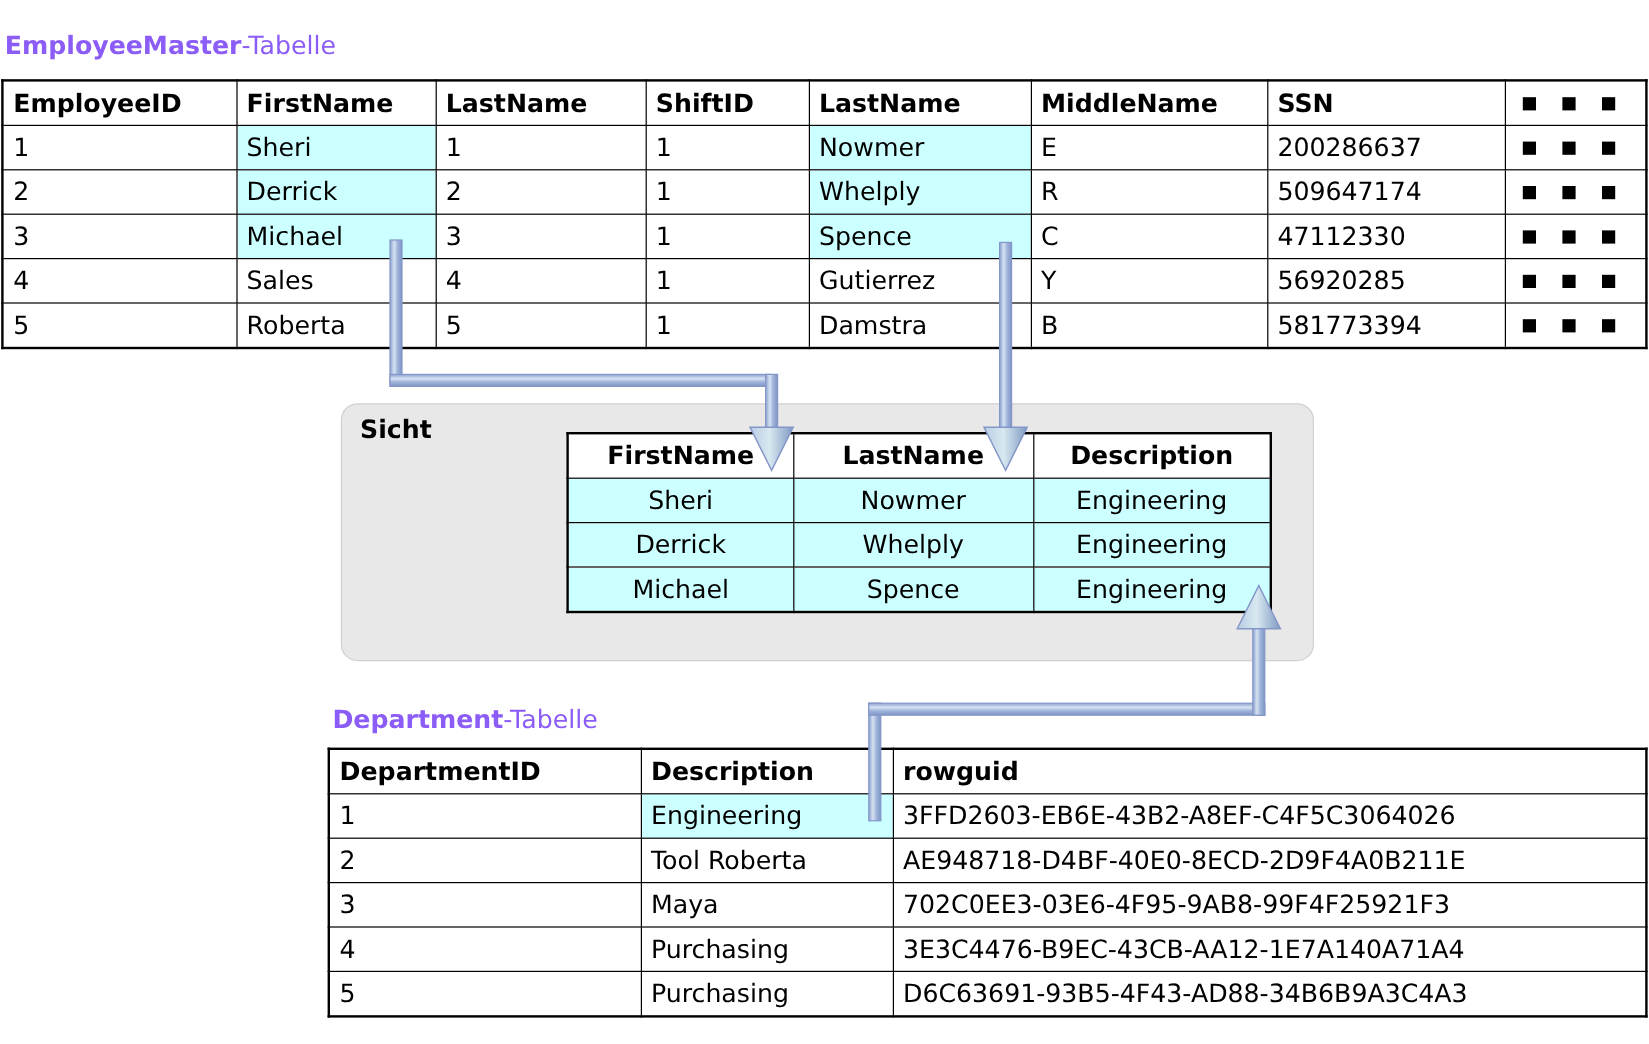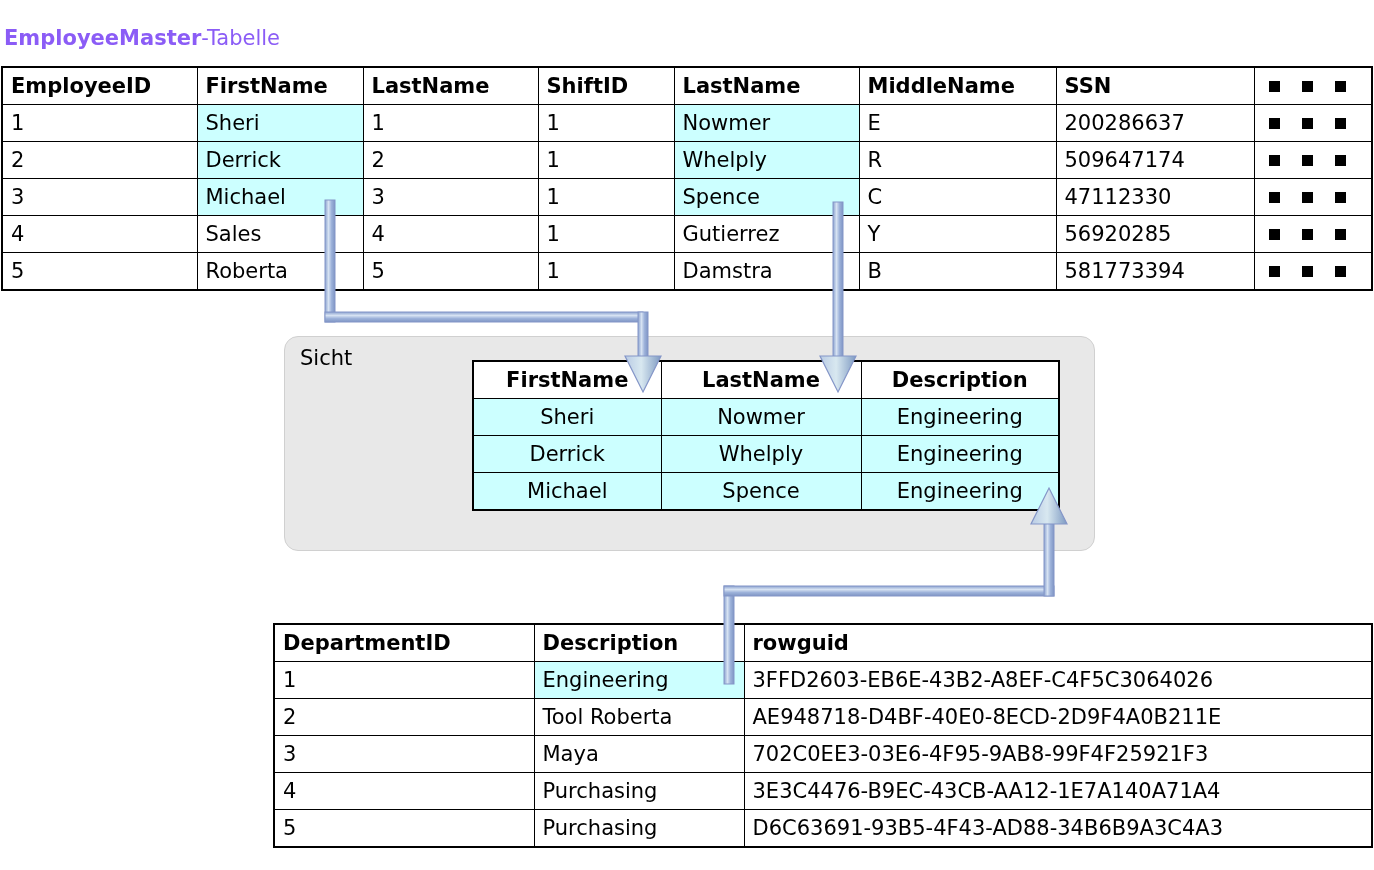--- a/index.html
+++ b/index.html
@@ -82,21 +82,21 @@
     position:absolute;
     left:284px;top:336px;
     width:811px;height:215px;
     background:#e8e8e8;
     border:1px solid #d0d0d0;
     border-radius:14px;
     box-sizing:border-box;
   }
   #view-label{
     position:absolute;left:300px;top:345px;
-    font-size:21px;font-weight:normal;line-height:26px;
+    font-size:21px;font-weight:bold;line-height:26px;
   }
   #view-table{left:472px;top:360px;width:586px;}
   #view-table th,#view-table td{height:32px;}
   #view-table .v0{width:188px;}
   #view-table .v1{width:200px;}
   #view-table .v2{width:198px;}
   #view-table td{text-align:center;}
   #view-table th{text-align:center;}
 
   
@@ -255,20 +255,23 @@
         <td class="hl">Engineering</td>
       </tr>
       <tr>
         <td class="hl">Michael</td>
         <td class="hl">Spence</td>
         <td class="hl">Engineering</td>
       </tr>
     </tbody>
   </table>
 
+  <div class="caption" style="left:277px;top:588px;">
+    <span class="b">Department</span><span>-Tabelle</span>
+  </div>
 
   <table class="tbl" id="department-table">
     <colgroup>
         <col class="d0">
         <col class="d1">
         <col class="d2">
       </colgroup>
     <thead>
       <tr>
         <th>DepartmentID</th>

